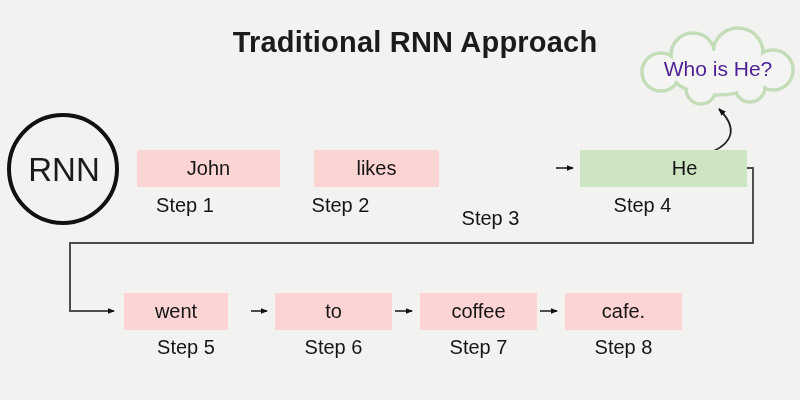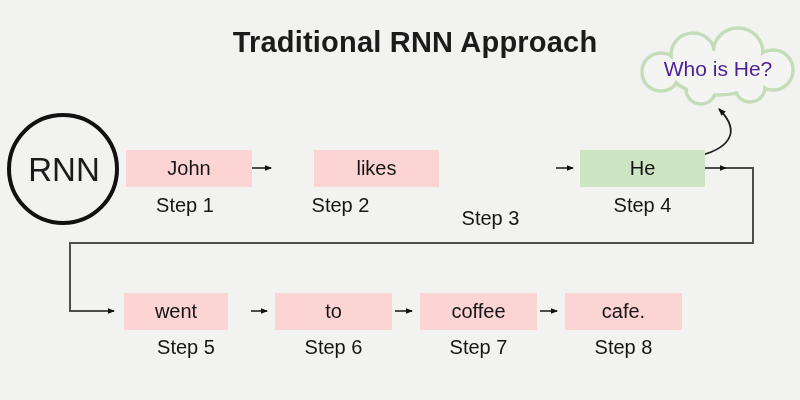--- a/index.html
+++ b/index.html
@@ -21,24 +21,24 @@
   .rnn-label{position:absolute;left:9px;top:151px;width:110px;text-align:center;
              font-size:33px;font-weight:400;color:var(--text);}
   .word-box{position:absolute;height:37px;display:flex;align-items:center;justify-content:center;
             font-size:20px;color:#151515;}
   .word-box.pink{background:var(--box-pink);}
   .word-box.green{background:var(--box-green);}
   .step-label{position:absolute;height:26px;text-align:center;font-size:20px;color:#151515;}
   .cloud-text{position:absolute;left:644px;top:57px;width:148px;text-align:center;
               font-size:21px;color:#4c1d95;}
   
-  .b1{left:126px;top:150px;width:126px;}
+  .b1{left:137px;top:150px;width:143px;}
   .b2{left:278px;top:150px;width:125px;margin-left:36px;}
   .b3{left:428px;top:150px;width:125px;}
-  .b4{left:580px;top:150px;width:125px;}
+  .b4{left:580px;top:150px;width:125px;padding-left:42px;}
   .s1{left:122px;top:194px;width:126px;}
   .s2{left:278px;top:194px;width:125px;}
   .s3{left:428px;top:207px;width:125px;}
   .s4{left:580px;top:194px;width:125px;}
   
   .b5{left:124px;top:293px;width:104px;}
   .b6{left:275px;top:293px;width:117px;}
   .b7{left:420px;top:293px;width:117px;}
   .b8{left:565px;top:293px;width:117px;}
   .s5{left:124px;top:336px;width:124px;}

